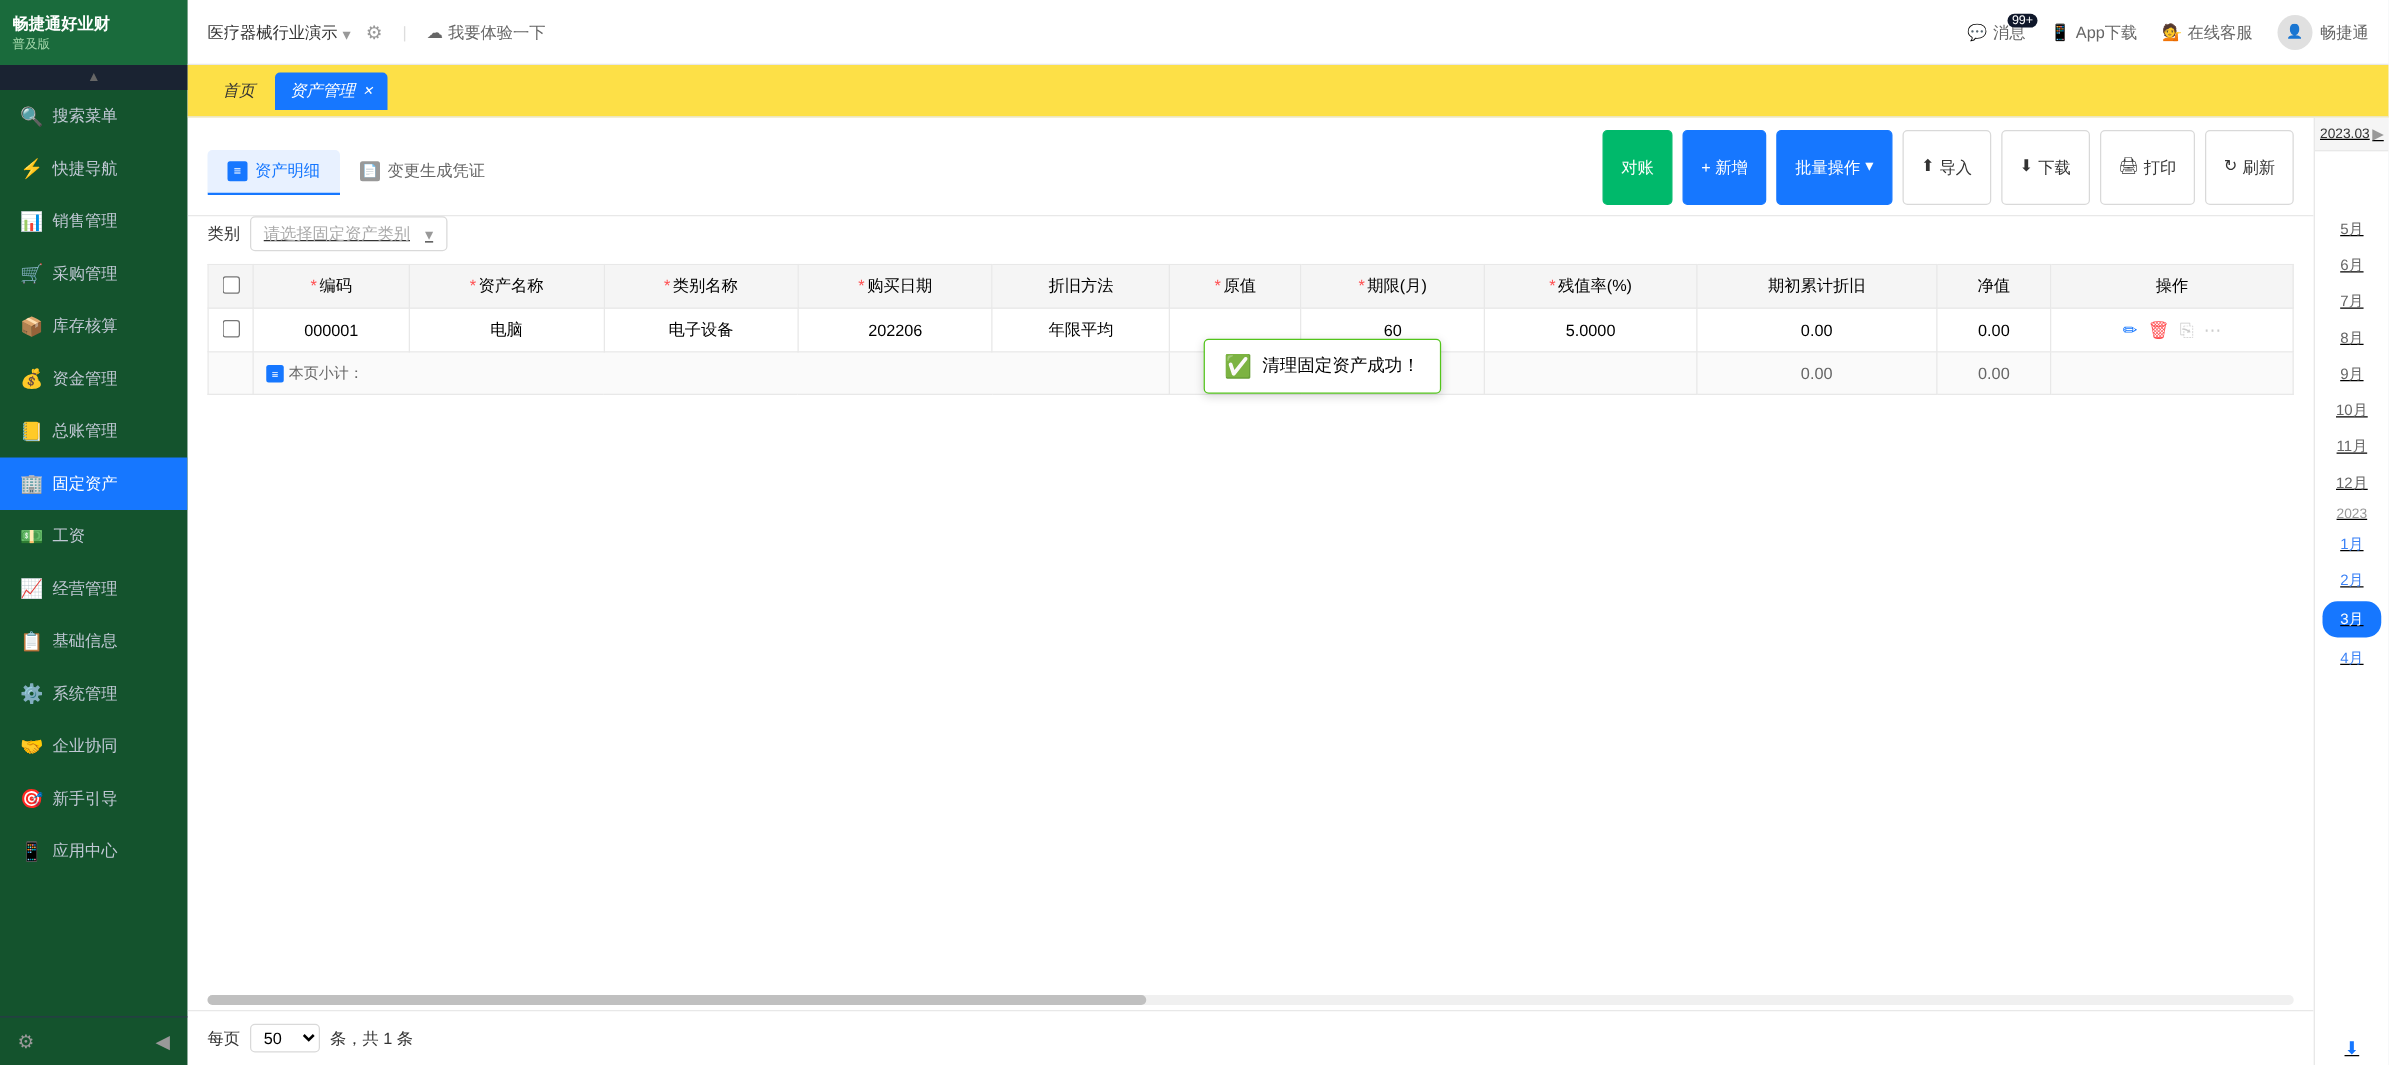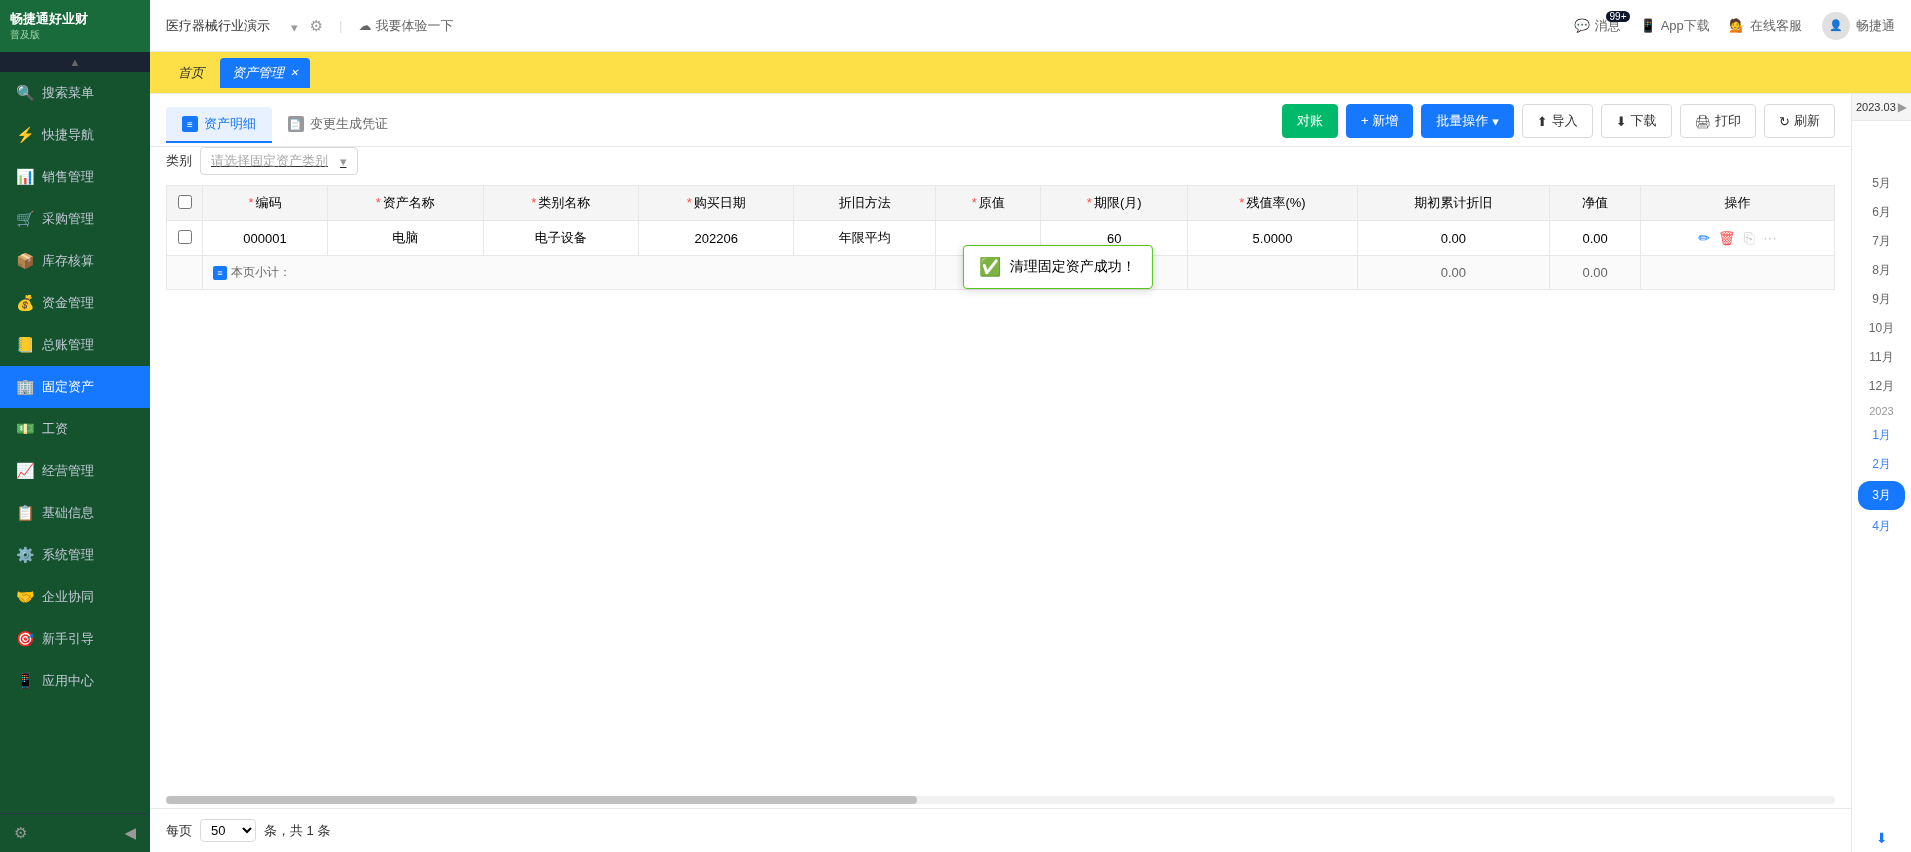--- a/index.html
+++ b/index.html
@@ -61,21 +61,21 @@
       background: #fff;
       display: flex;
       align-items: center;
       padding: 0 16px;
       border-bottom: 1px solid #e8e8e8;
       gap: 12px;
     }
     .topbar-company {
       display: flex;
       align-items: flex-end;
-      gap: 21px;
+      gap: 4px;
       font-size: 13px;
       color: #333;
       cursor: pointer;
     }
     .topbar-divider { color: #ddd; margin: 0 4px; }
     .topbar-experience {
       display: flex;
       align-items: center;
       gap: 4px;
       color: #666;
@@ -187,29 +187,28 @@
       height: 16px;
       border-radius: 2px;
       display: flex;
       align-items: center;
       justify-content: center;
       font-size: 10px;
     }
     .subtab.active .subtab-icon { background: #1677ff; color: #fff; }
     .subtab:not(.active) .subtab-icon { background: #999; color: #fff; }
     .btn {
-      padding: 7px 14px;
+      padding: 20px 14px;
       border-radius: 4px;
       border: 1px solid #d9d9d9;
       background: #fff;
       cursor: pointer;
       font-size: 13px;
       color: #333;
       display: flex;
-      align-items: center;
       gap: 4px;
     }
     .btn-primary { background: #1677ff; color: #fff; border-color: #1677ff; }
     .btn-green { background: #00b96b; color: #fff; border-color: #00b96b; }
     .btn-batch {
       background: #1677ff;
       color: #fff;
       border-color: #1677ff;
       position: relative;
     }
@@ -312,20 +311,21 @@
 
     
     .right-panel {
       width: 60px;
       background: #fff;
       border-left: 1px solid #e8e8e8;
       display: flex;
       flex-direction: column;
       overflow: hidden;
       font-size: 12px;
+      text-decoration: underline;
     }
     .right-panel-header {
       background: #f5f5f5;
       padding: 6px 4px;
       text-align: center;
       font-size: 12px;
       color: #333;
       border-bottom: 1px solid #e8e8e8;
       display: flex;
       align-items: center;

